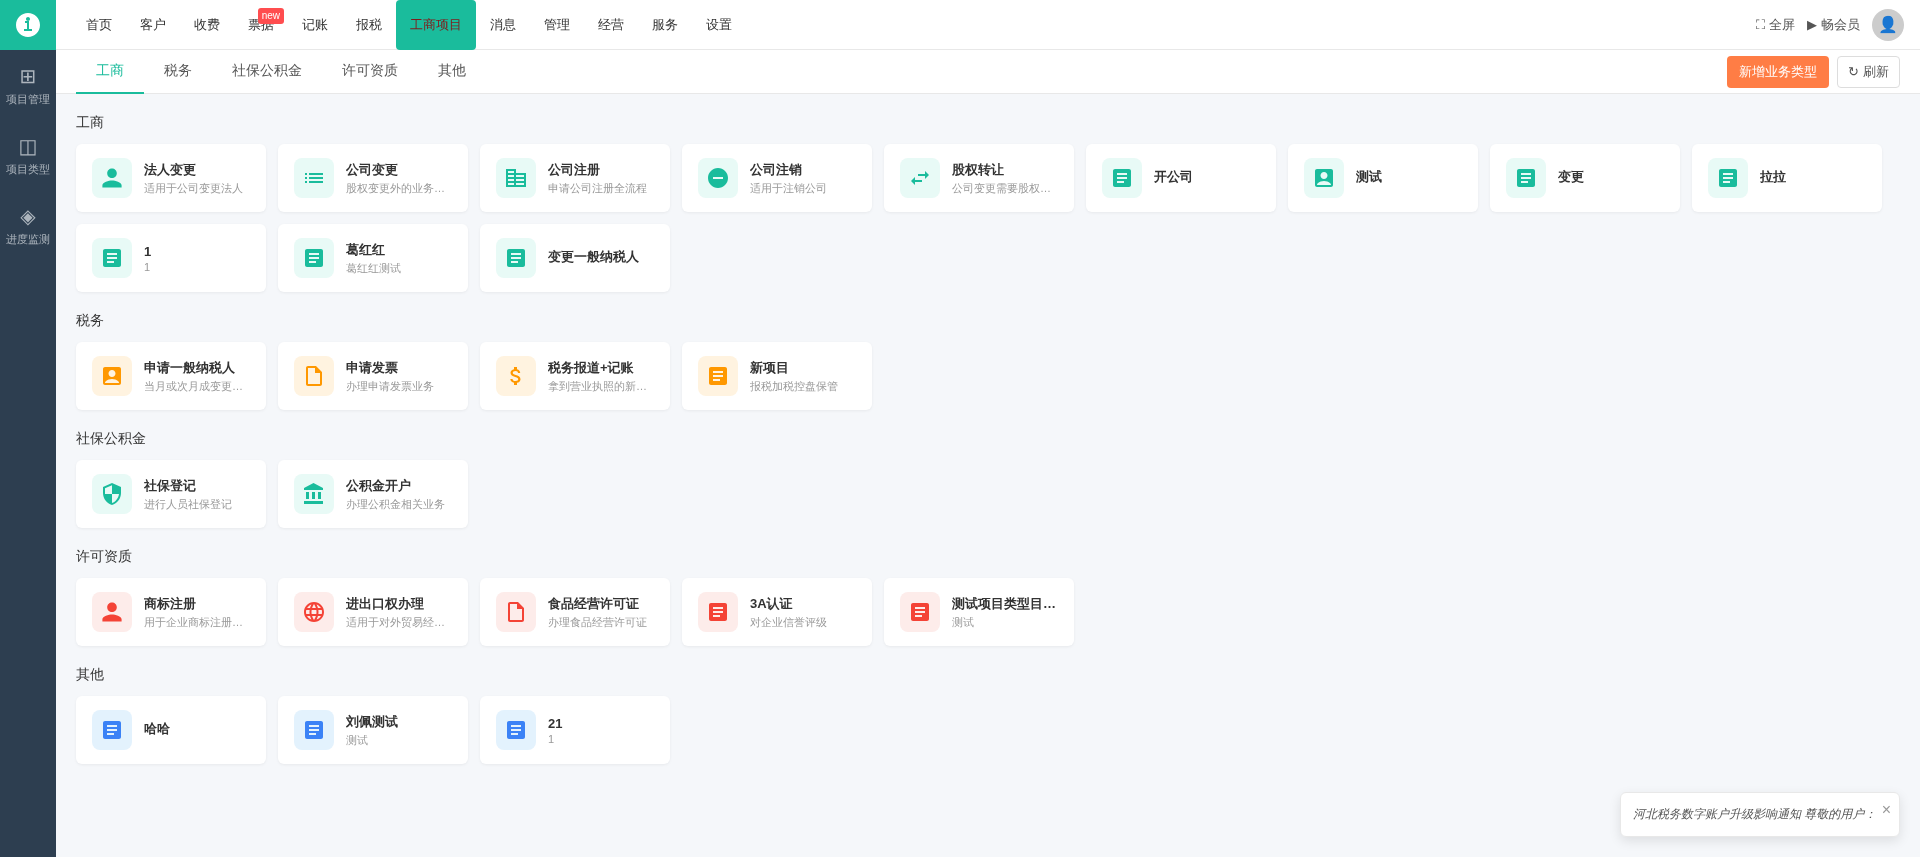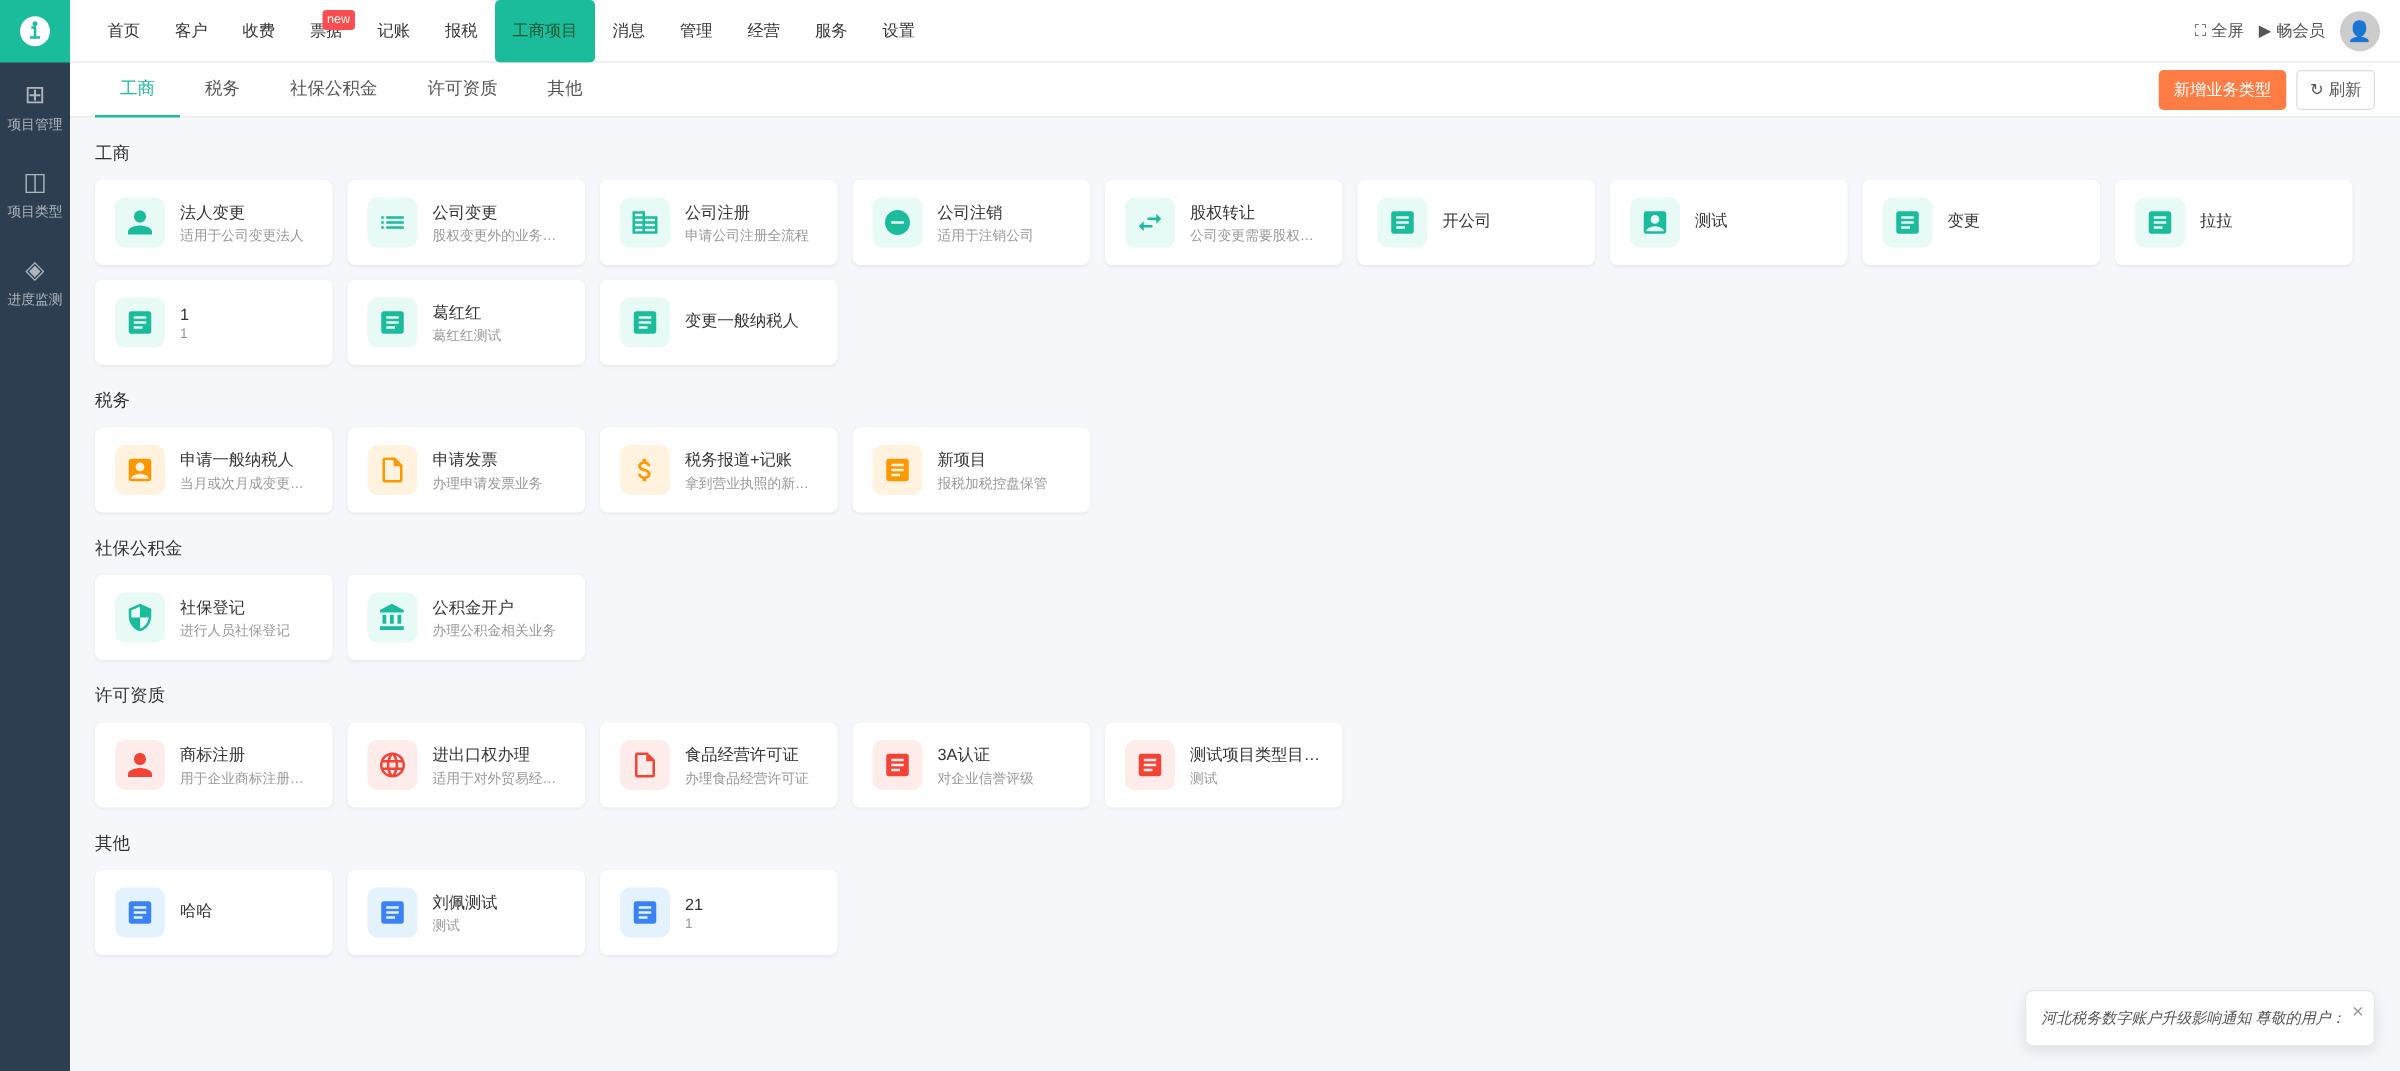--- a/index.html
+++ b/index.html
@@ -58,21 +58,21 @@
       height: 50px;
       display: flex;
       align-items: center;
       cursor: pointer;
       font-size: 13px;
       color: #333;
       position: relative;
     }
     .topnav-item.active {
       background: #1abc9c;
-      color: #14532d;
+      color: #7f1d1d;
       border-radius: 4px;
     }
     .badge-new {
       position: absolute;
       top: 8px;
       right: 4px;
       background: #ff4d4f;
       color: #fff;
       font-size: 10px;
       padding: 1px 4px;
@@ -202,21 +202,21 @@
       display: flex;
       align-items: center;
       justify-content: center;
       flex-shrink: 0;
       font-size: 20px;
     }
 
     .card-info { flex: 1; min-width: 0; }
     .card-name {
       font-size: 13px;
-      font-weight: 400;
+      font-weight: 700;
       color: #333;
       white-space: nowrap;
       overflow: hidden;
       text-overflow: ellipsis;
     }
     .card-desc {
       font-size: 11px;
       color: #999;
       margin-top: 2px;
       white-space: nowrap;

